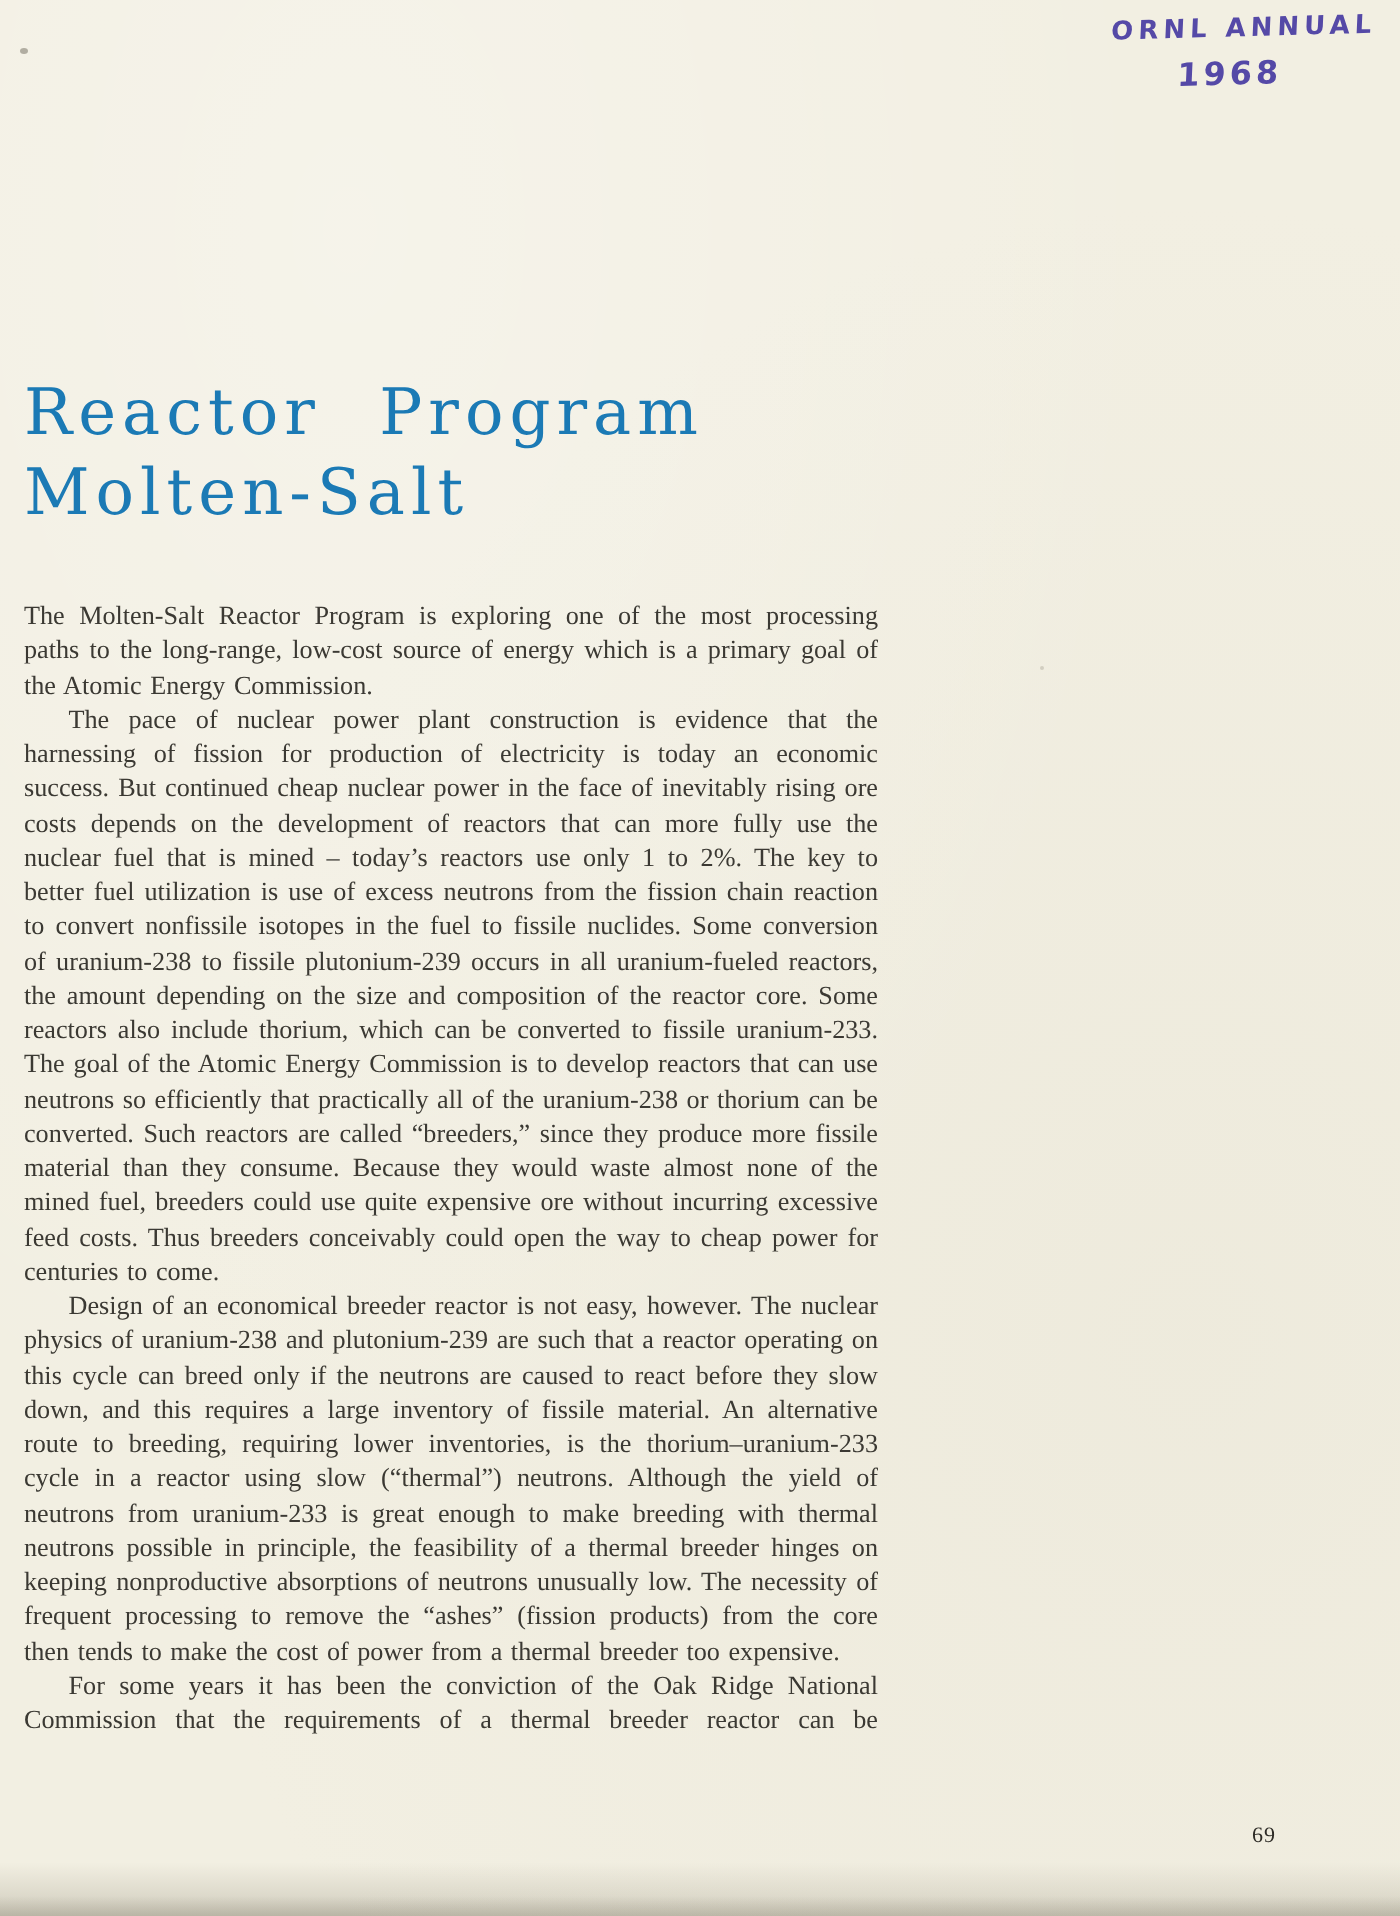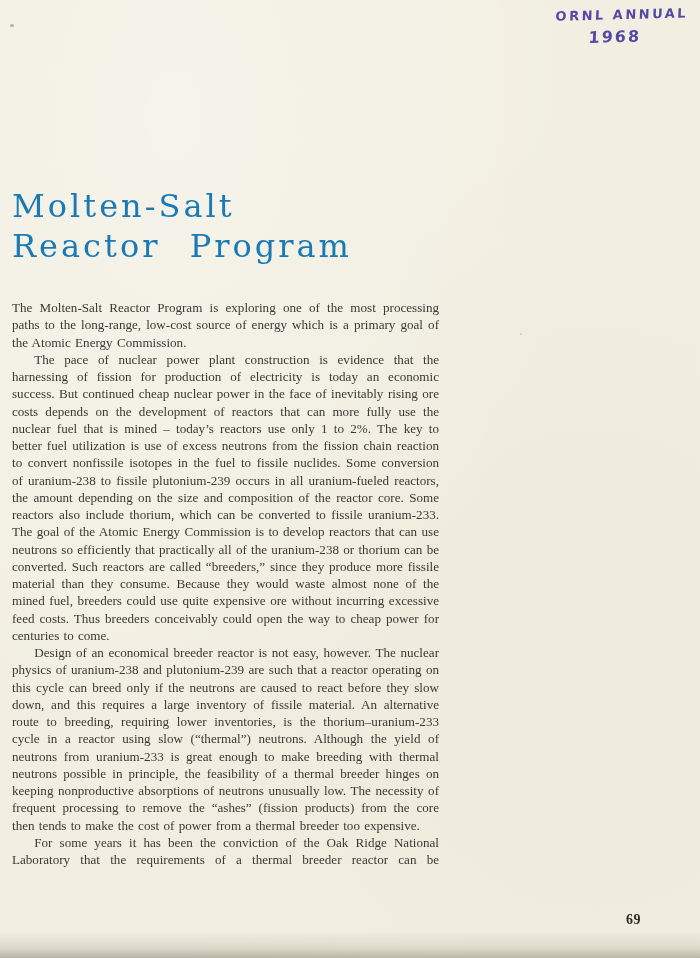--- a/index.html
+++ b/index.html
@@ -72,22 +72,22 @@
     word-spacing: 1px;
   }
   .article p { margin: 0; }
   .article p + p { text-indent: 1.7em; }
   .article p.cutoff { text-align-last: justify; }
   
   .page-number {
     position: absolute;
     left: 626px;
     top: 912px;
-    font-size: 14px;
-    font-weight: 700;
+    font-size: 11px;
+    font-weight: 400;
     color: #2e2c27;
     letter-spacing: 0.5px;
   }
   
   .speck {
     position: absolute;
     border-radius: 50%;
     background: rgba(95,90,78,0.45);
   }
   .speck.s1 { left: 10px; top: 24px; width: 4px; height: 3px; }
@@ -104,29 +104,29 @@
 <body>
 
 <div class="page">
 
   <div class="handwriting">
     <span class="hw-line1">ORNL ANNUAL</span>
     <span class="hw-line2">1968</span>
   </div>
 
   <h1 class="title-block" style="margin:0;">
+    <span>Reactor Program</span>
     <span>Molten-Salt</span>
-    <span>Reactor Program</span>
   </h1>
 
   <div class="article">
     <p>The Molten-Salt Reactor Program is exploring one of the most processing paths to the long-range, low-cost source of energy which is a primary goal of the Atomic Energy Commission.</p>
     <p>The pace of nuclear power plant construction is evidence that the harnessing of fission for production of electricity is today an economic success. But continued cheap nuclear power in the face of inevitably rising ore costs depends on the development of reactors that can more fully use the nuclear fuel that is mined – today’s reactors use only 1 to 2%. The key to better fuel utilization is use of excess neutrons from the fission chain reaction to convert nonfissile isotopes in the fuel to fissile nuclides. Some conversion of uranium-238 to fissile plutonium-239 occurs in all uranium-fueled reactors, the amount depending on the size and composition of the reactor core. Some reactors also include thorium, which can be converted to fissile uranium-233. The goal of the Atomic Energy Commission is to develop reactors that can use neutrons so efficiently that practically all of the uranium-238 or thorium can be converted. Such reactors are called “breeders,” since they produce more fissile material than they consume. Because they would waste almost none of the mined fuel, breeders could use quite expensive ore without incurring excessive feed costs. Thus breeders conceivably could open the way to cheap power for centuries to come.</p>
     <p>Design of an economical breeder reactor is not easy, however. The nuclear physics of uranium-238 and plutonium-239 are such that a reactor operating on this cycle can breed only if the neutrons are caused to react before they slow down, and this requires a large inventory of fissile material. An alternative route to breeding, requiring lower inventories, is the thorium–uranium-233 cycle in a reactor using slow (“thermal”) neutrons. Although the yield of neutrons from uranium-233 is great enough to make breeding with thermal neutrons possible in principle, the feasibility of a thermal breeder hinges on keeping nonproductive absorptions of neutrons unusually low. The necessity of frequent processing to remove the “ashes” (fission products) from the core then tends to make the cost of power from a thermal breeder too expensive.</p>
-    <p class="cutoff">For some years it has been the conviction of the Oak Ridge National Laboratory that the requirements of a thermal breeder reactor can be</p>
+    <p class="cutoff">For some years it has been the conviction of the Oak Ridge National Commission that the requirements of a thermal breeder reactor can be</p>
   </div>
 
   <div class="page-number">69</div>
 
   <div class="speck s1"></div>
   <div class="speck s2"></div>
   <div class="edge-bottom"></div>
 
 </div>
 

